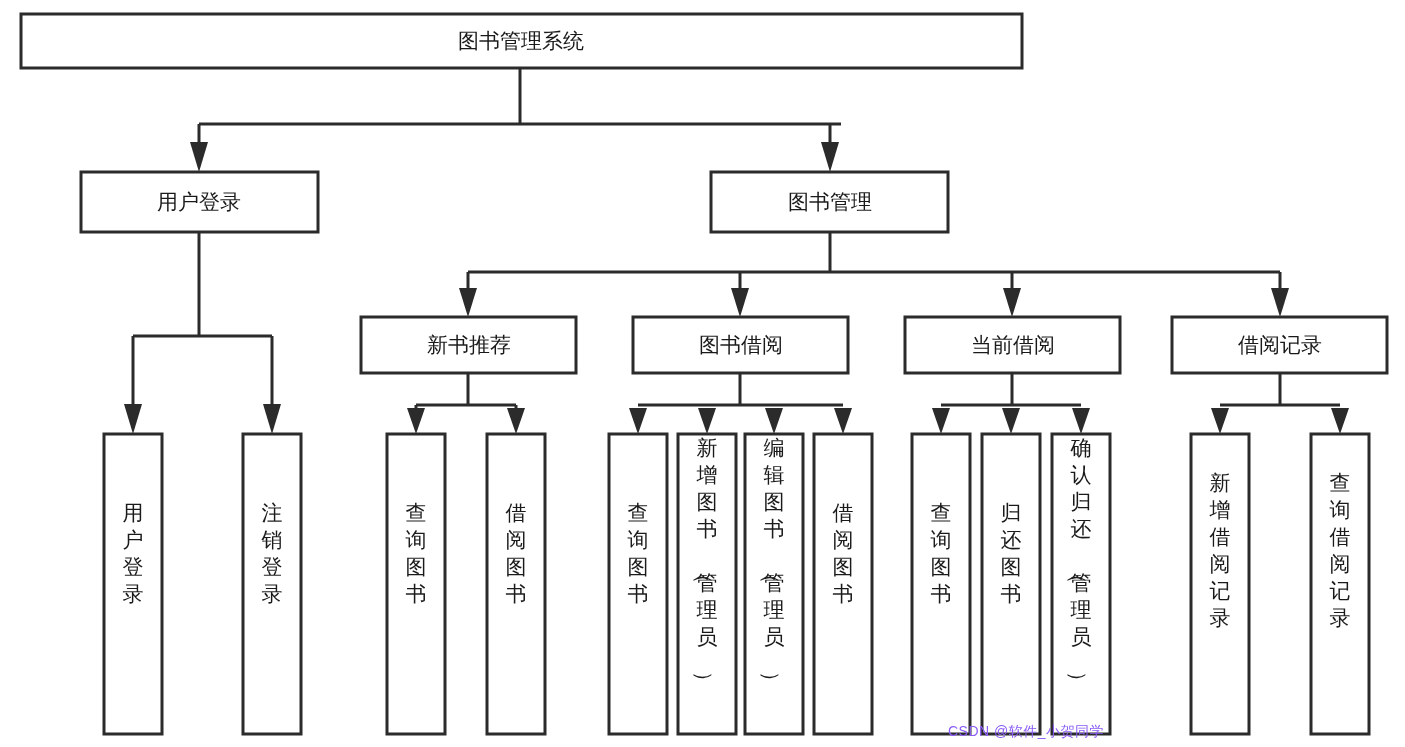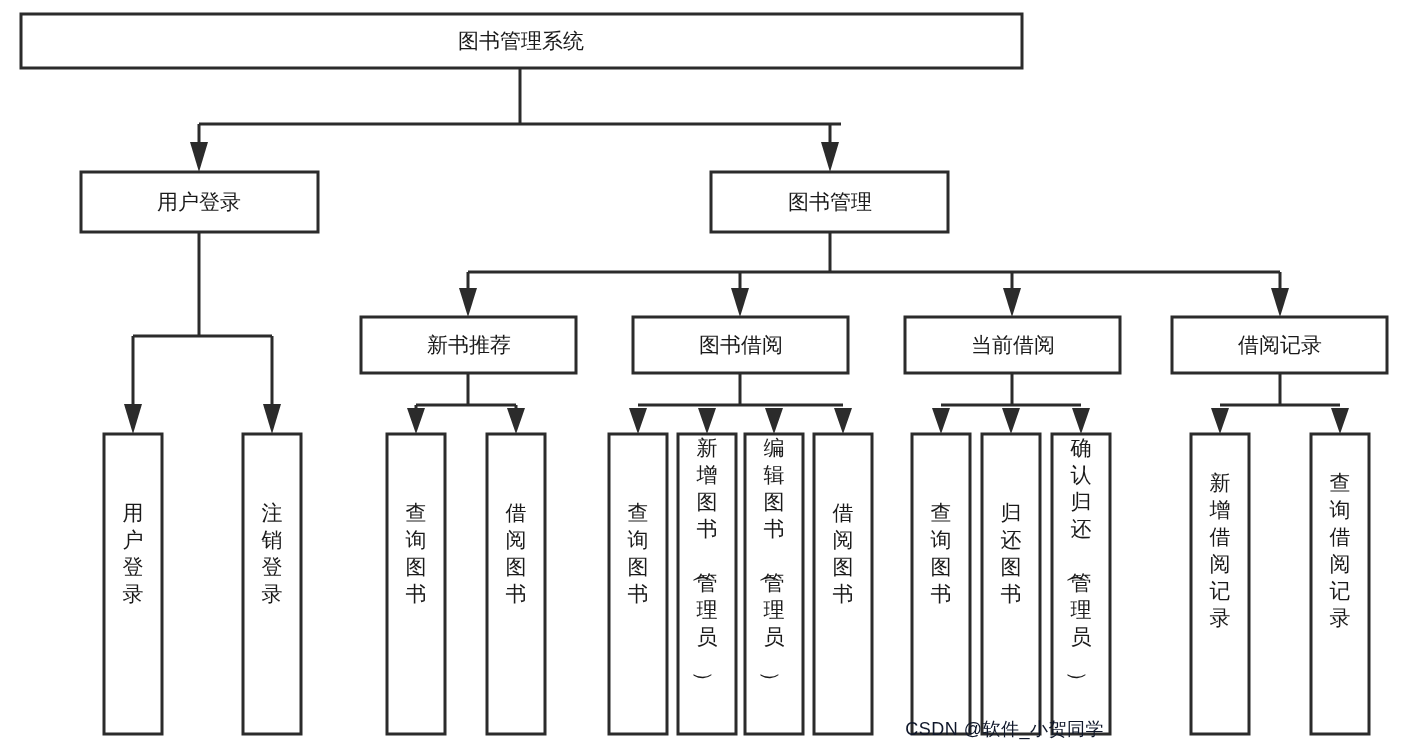--- a/index.html
+++ b/index.html
@@ -53,22 +53,22 @@
     font-family: "Liberation Sans", "DejaVu Sans", sans-serif;
     fill: #1a1a1a;
     font-size: 21px;
     text-anchor: middle;
   }
   .watermark-text {
     position: absolute;
     right: 10px;
     bottom: 6px;
     font-family: "Liberation Sans", "DejaVu Sans", sans-serif;
-    font-size: 18px;
-    color: #0f172a;
+    font-size: 14px;
+    color: #8b5cf6;
     white-space: nowrap;
     letter-spacing: 0.5px;
     pointer-events: none;
   }
 </style>
 </head>
 <body>
 
 <div id="diagram-root">
 

